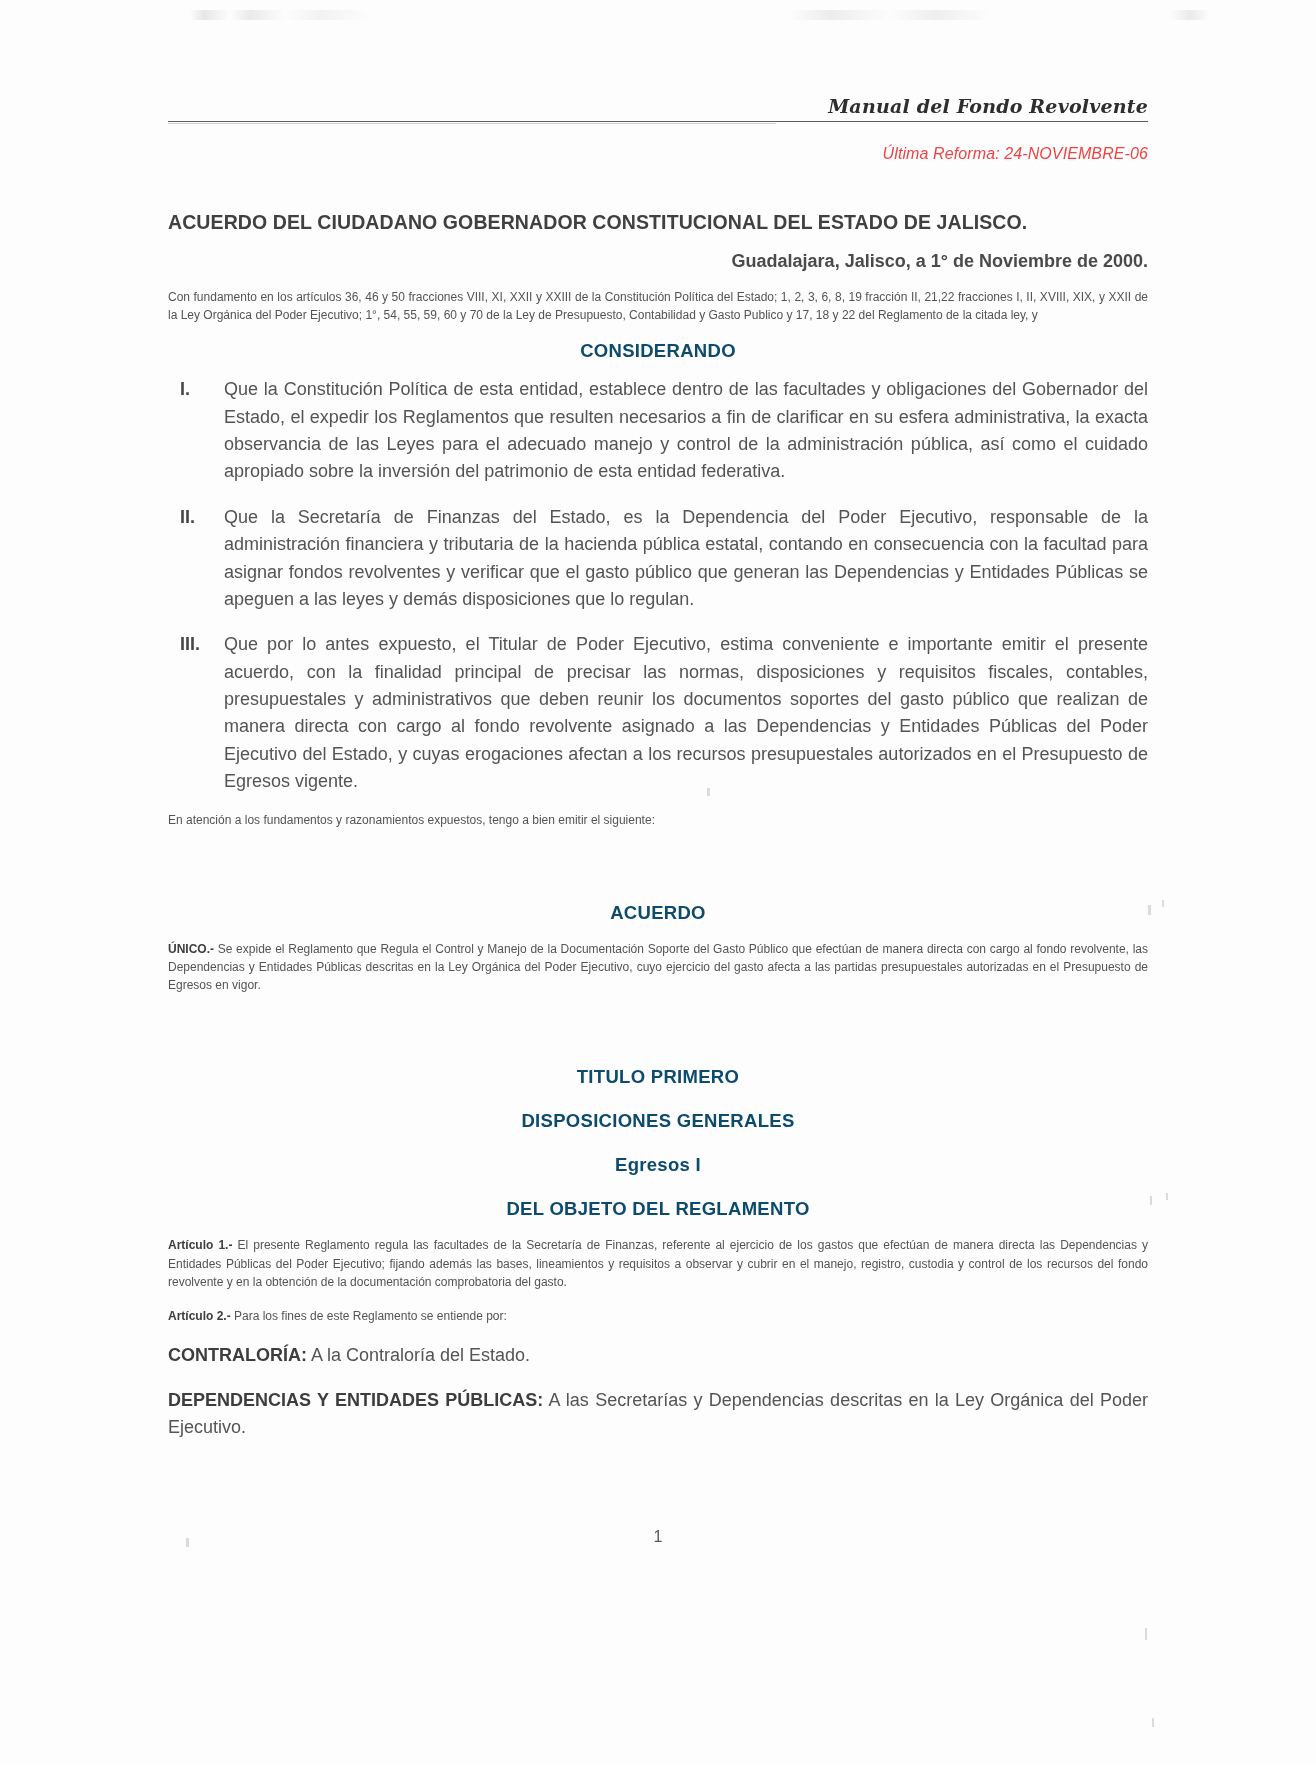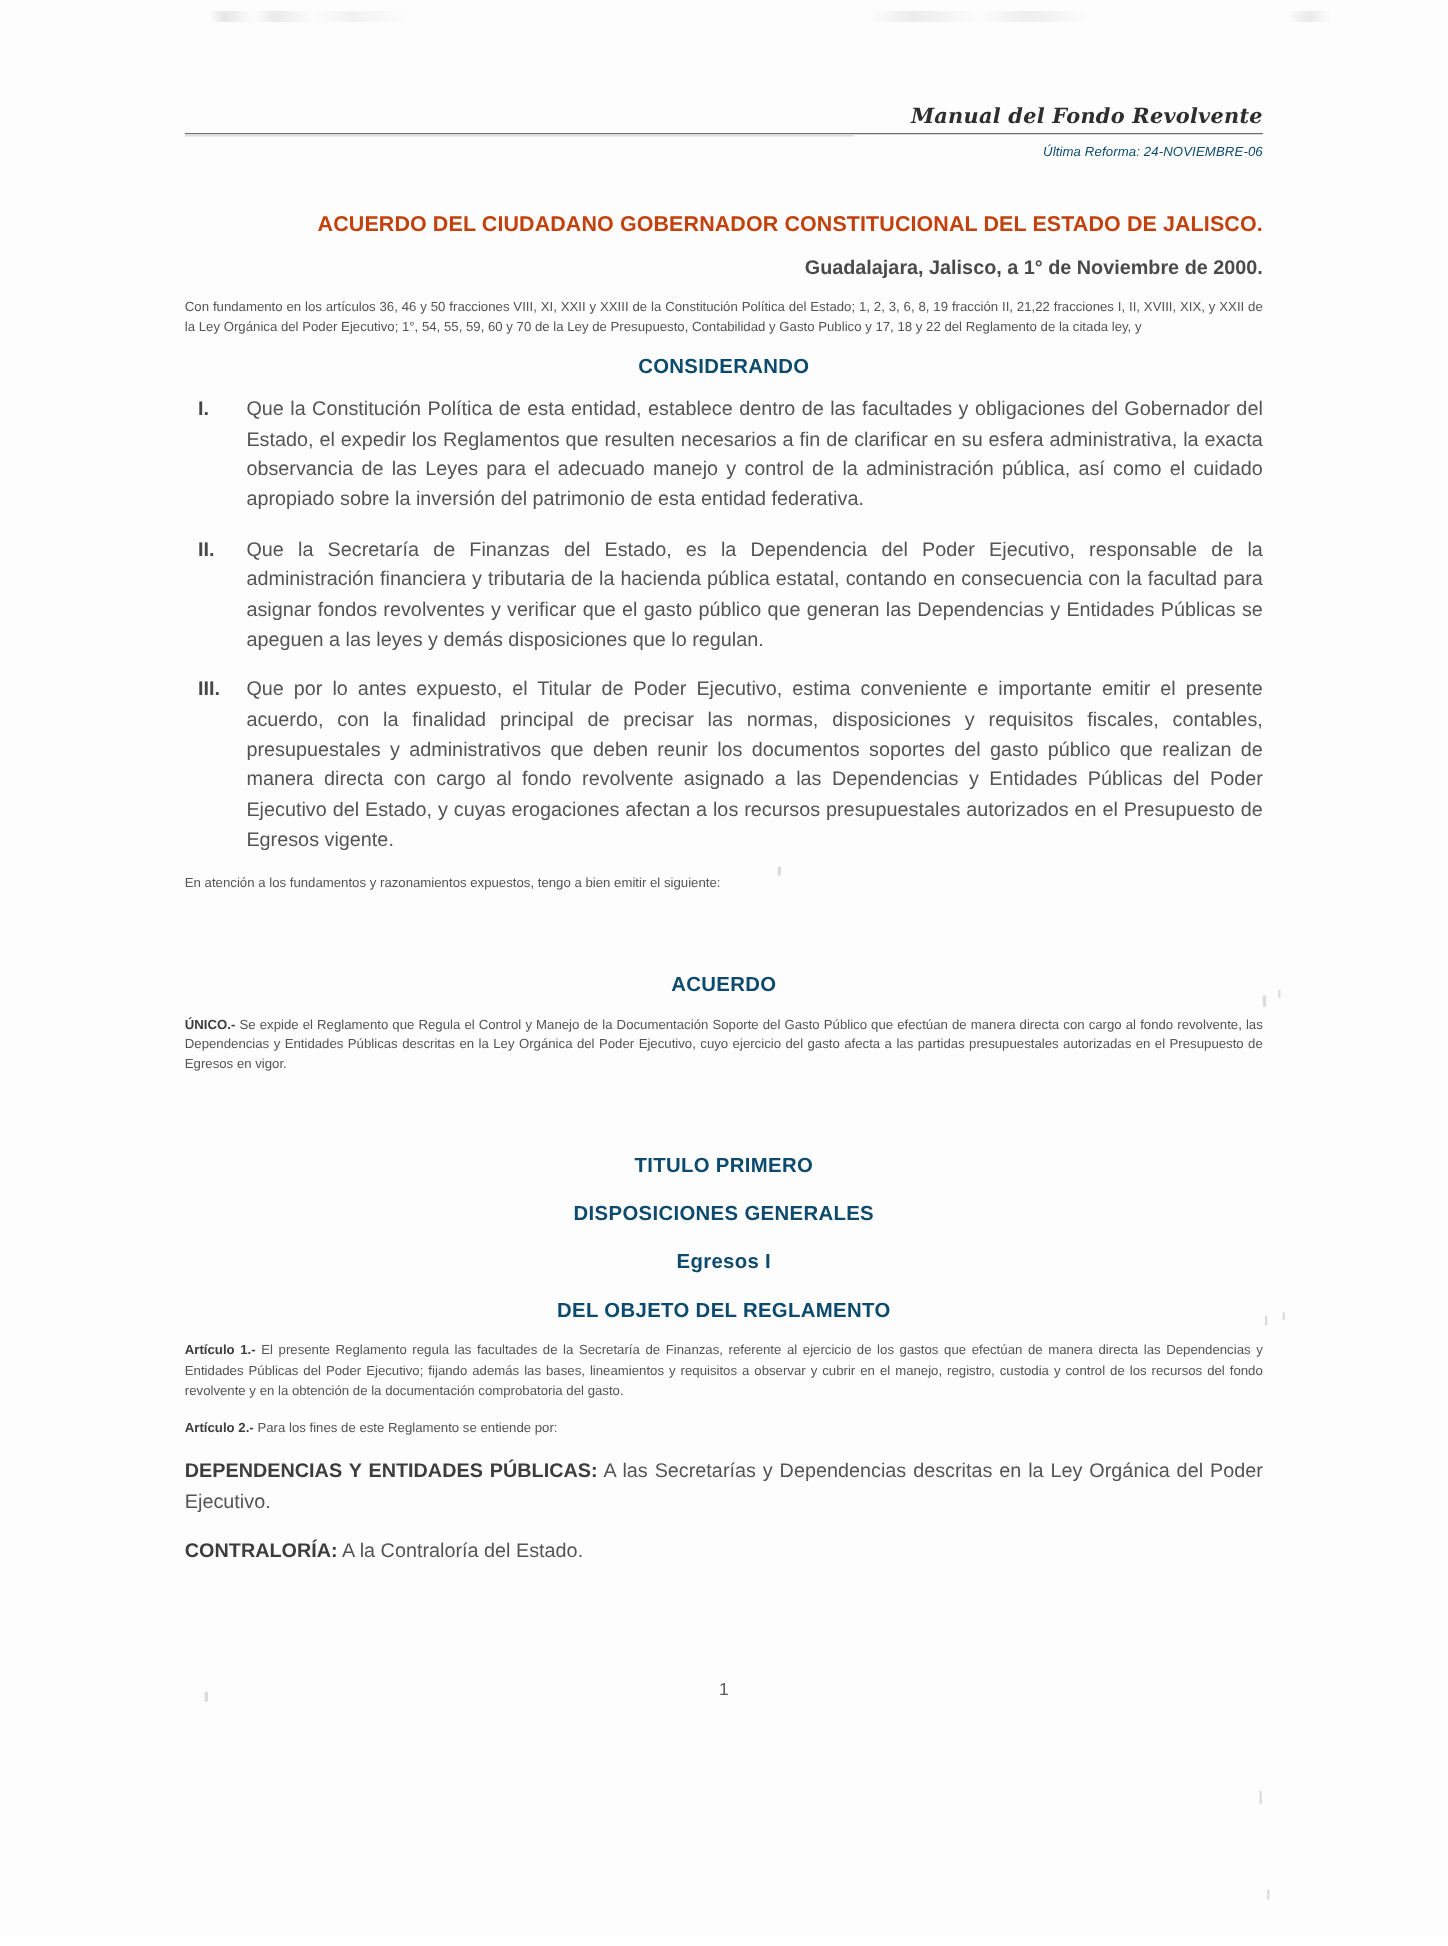--- a/index.html
+++ b/index.html
@@ -80,32 +80,32 @@
   }
   .header-rule-soft {
     height: 0;
     border-top: 1px solid #cfcfcf;
     width: 62%;
     margin-top: 1px;
   }
   .doc-header-sub {
     font-family: "Liberation Sans", sans-serif;
     font-style: italic;
-    font-size: 12px;
-    color: #0c4a6e;
-    margin-top: 7px;
+    font-size: 16px;
+    color: #ef4444;
+    margin-top: 21px;
     letter-spacing: 0.1px;
   }
 
   
   .doc-title {
-    text-align: right;
+    text-align: left;
     font-weight: 700;
     font-size: 19.5px;
-    color: #c2410c;
+    color: #404040;
     margin-top: 48px;
     letter-spacing: 0.1px;
   }
   .doc-place-date {
     text-align: right;
     font-weight: 700;
     font-size: 18px;
     color: #4a4a4a;
     margin-top: 17px;
   }
@@ -245,22 +245,22 @@
 
     <p class="body">
       <span class="lead">Artículo 1.-</span><span> El presente Reglamento regula las facultades de la Secretaría de Finanzas, referente al ejercicio de los gastos que efectúan de manera directa las Dependencias y Entidades Públicas del Poder Ejecutivo; fijando además las bases, lineamientos y requisitos a observar y cubrir en el manejo, registro, custodia y control de los recursos del fondo revolvente y en la obtención de la documentación comprobatoria del gasto.</span>
     </p>
 
     <p class="body">
       <span class="lead">Artículo 2.-</span><span> Para los fines de este Reglamento se entiende por:</span>
     </p>
 
     <div class="definition">
+      <span class="term">CONTRALORÍA:</span><span> A la Contraloría del Estado.</span>
+    </div>
+    <div class="definition">
       <span class="term">DEPENDENCIAS Y ENTIDADES PÚBLICAS:</span><span> A las Secretarías y Dependencias descritas en la Ley Orgánica del Poder Ejecutivo.</span>
     </div>
-    <div class="definition">
-      <span class="term">CONTRALORÍA:</span><span> A la Contraloría del Estado.</span>
-    </div>
 
     <div class="page-number">1</div>
 
   </div>
 </div>
 
 </body></html>

